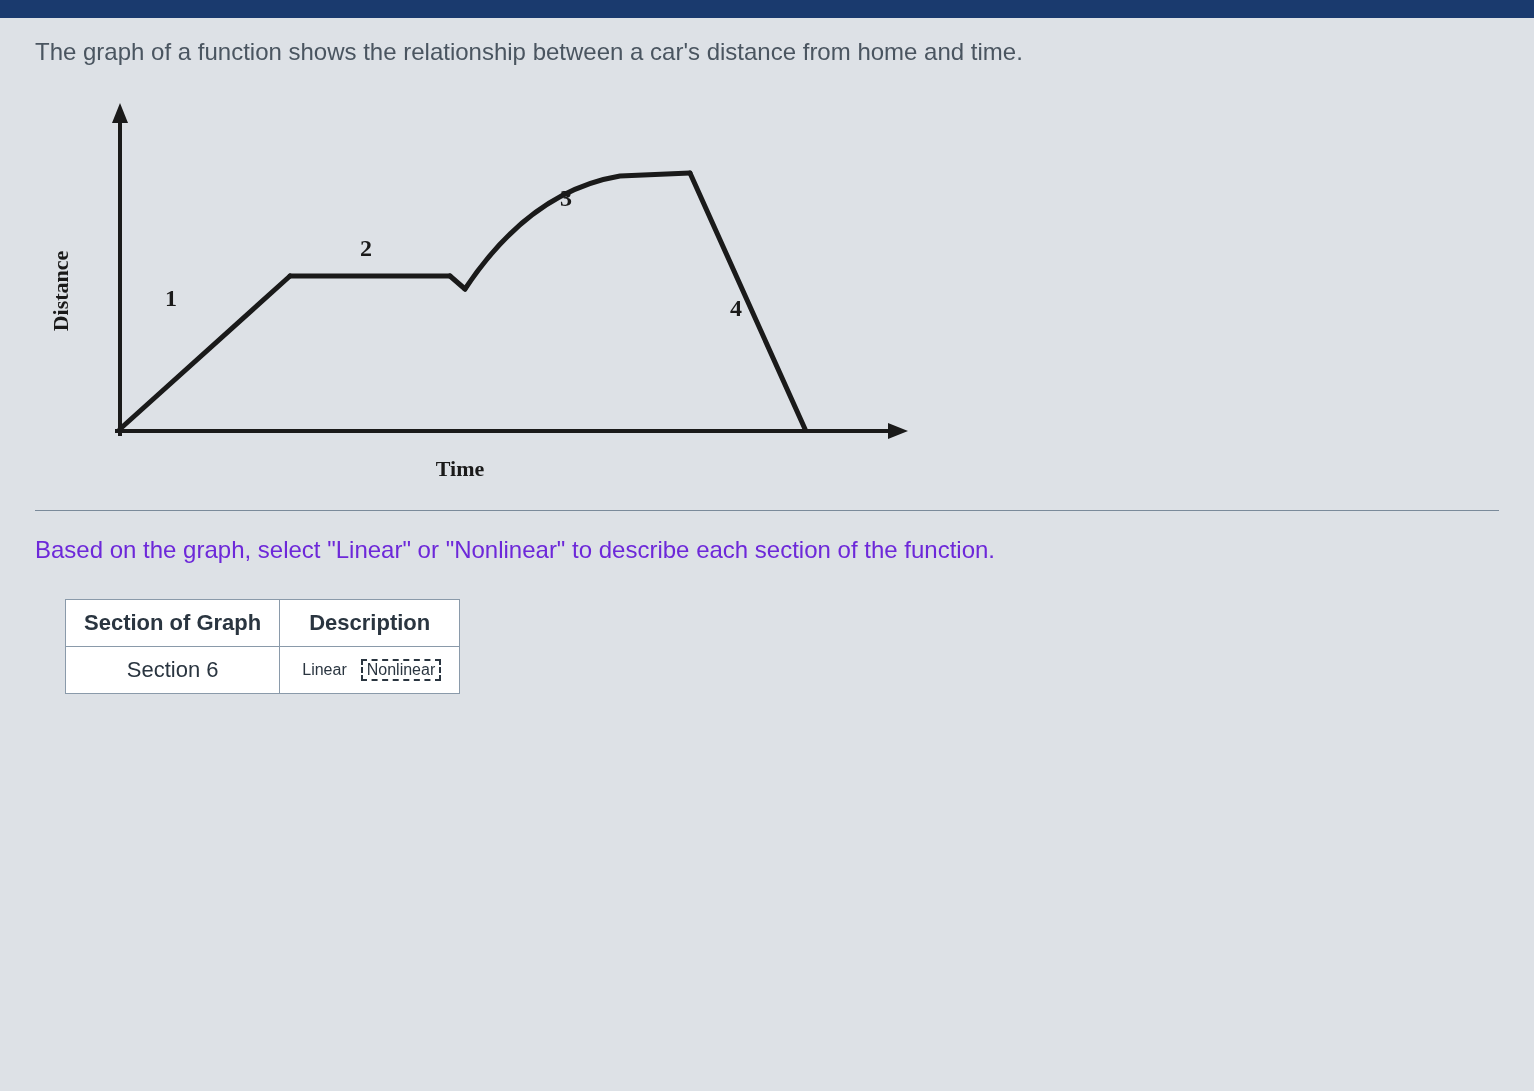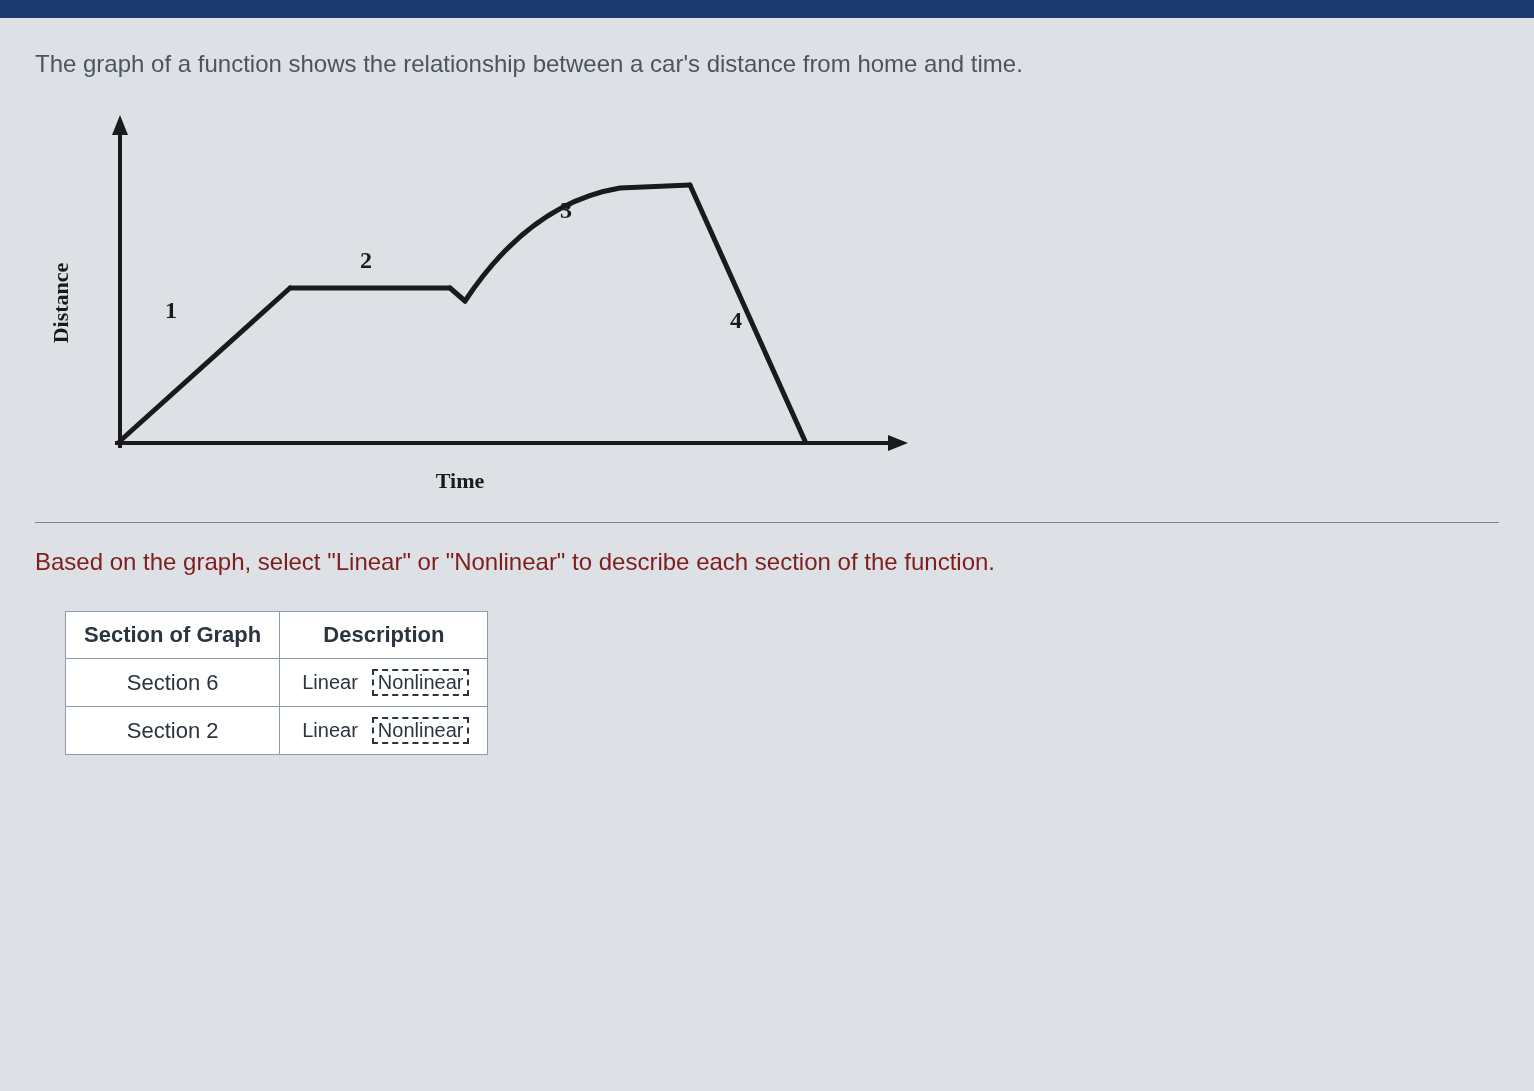--- a/index.html
+++ b/index.html
@@ -8,41 +8,41 @@
       font-family: Georgia, 'Times New Roman', serif;
       color: #3a4550;
       padding: 0;
     }
     .top-bar {
       background: #1a3a6e;
       height: 18px;
       width: 100%;
     }
     .content {
-      padding: 32px 35px 30px 35px;
+      padding: 20px 35px 30px 35px;
     }
     .question-text {
       font-size: 24px;
       font-family: Verdana, Geneva, sans-serif;
       color: #4a5560;
       margin-bottom: 25px;
     }
     .graph-container {
       margin-left: 15px;
       margin-bottom: 15px;
     }
     .divider {
       border: none;
       border-top: 1px solid #7a8a9a;
       margin: 10px 0 25px 0;
     }
     .instruction-text {
       font-size: 24px;
       font-family: Verdana, Geneva, sans-serif;
-      color: #7f1d1d;
+      color: #6d28d9;
       margin-bottom: 35px;
     }
     .answer-table {
       border-collapse: collapse;
       margin-left: 30px;
       background: #ffffff;
     }
     .answer-table th, .answer-table td {
       border: 1px solid #8a9aaa;
       padding: 10px 18px;
@@ -58,21 +58,21 @@
     .description-cell {
       padding: 8px 10px;
     }
     .option-group {
       display: flex;
       gap: 10px;
       align-items: center;
       justify-content: center;
     }
     .option {
-      font-size: 20px;
+      font-size: 16px;
       padding: 2px 4px;
       cursor: pointer;
       color: #2a3540;
     }
     .option.selected {
       border: 2px dashed #2a3540;
       padding: 0px 4px;
     }
   </style>
 </head>
@@ -136,25 +136,16 @@
     <tbody>
       <tr>
         <td>Section 6</td>
         <td class="description-cell">
           <div class="option-group">
             <span class="option">Linear</span>
             <span class="option selected">Nonlinear</span>
           </div>
         </td>
       </tr>
-      <tr>
-        <td>Section 2</td>
-        <td class="description-cell">
-          <div class="option-group">
-            <span class="option">Linear</span>
-            <span class="option selected">Nonlinear</span>
-          </div>
-        </td>
-      </tr>
     </tbody>
   </table>
 
 </div>
 
 </body></html>

